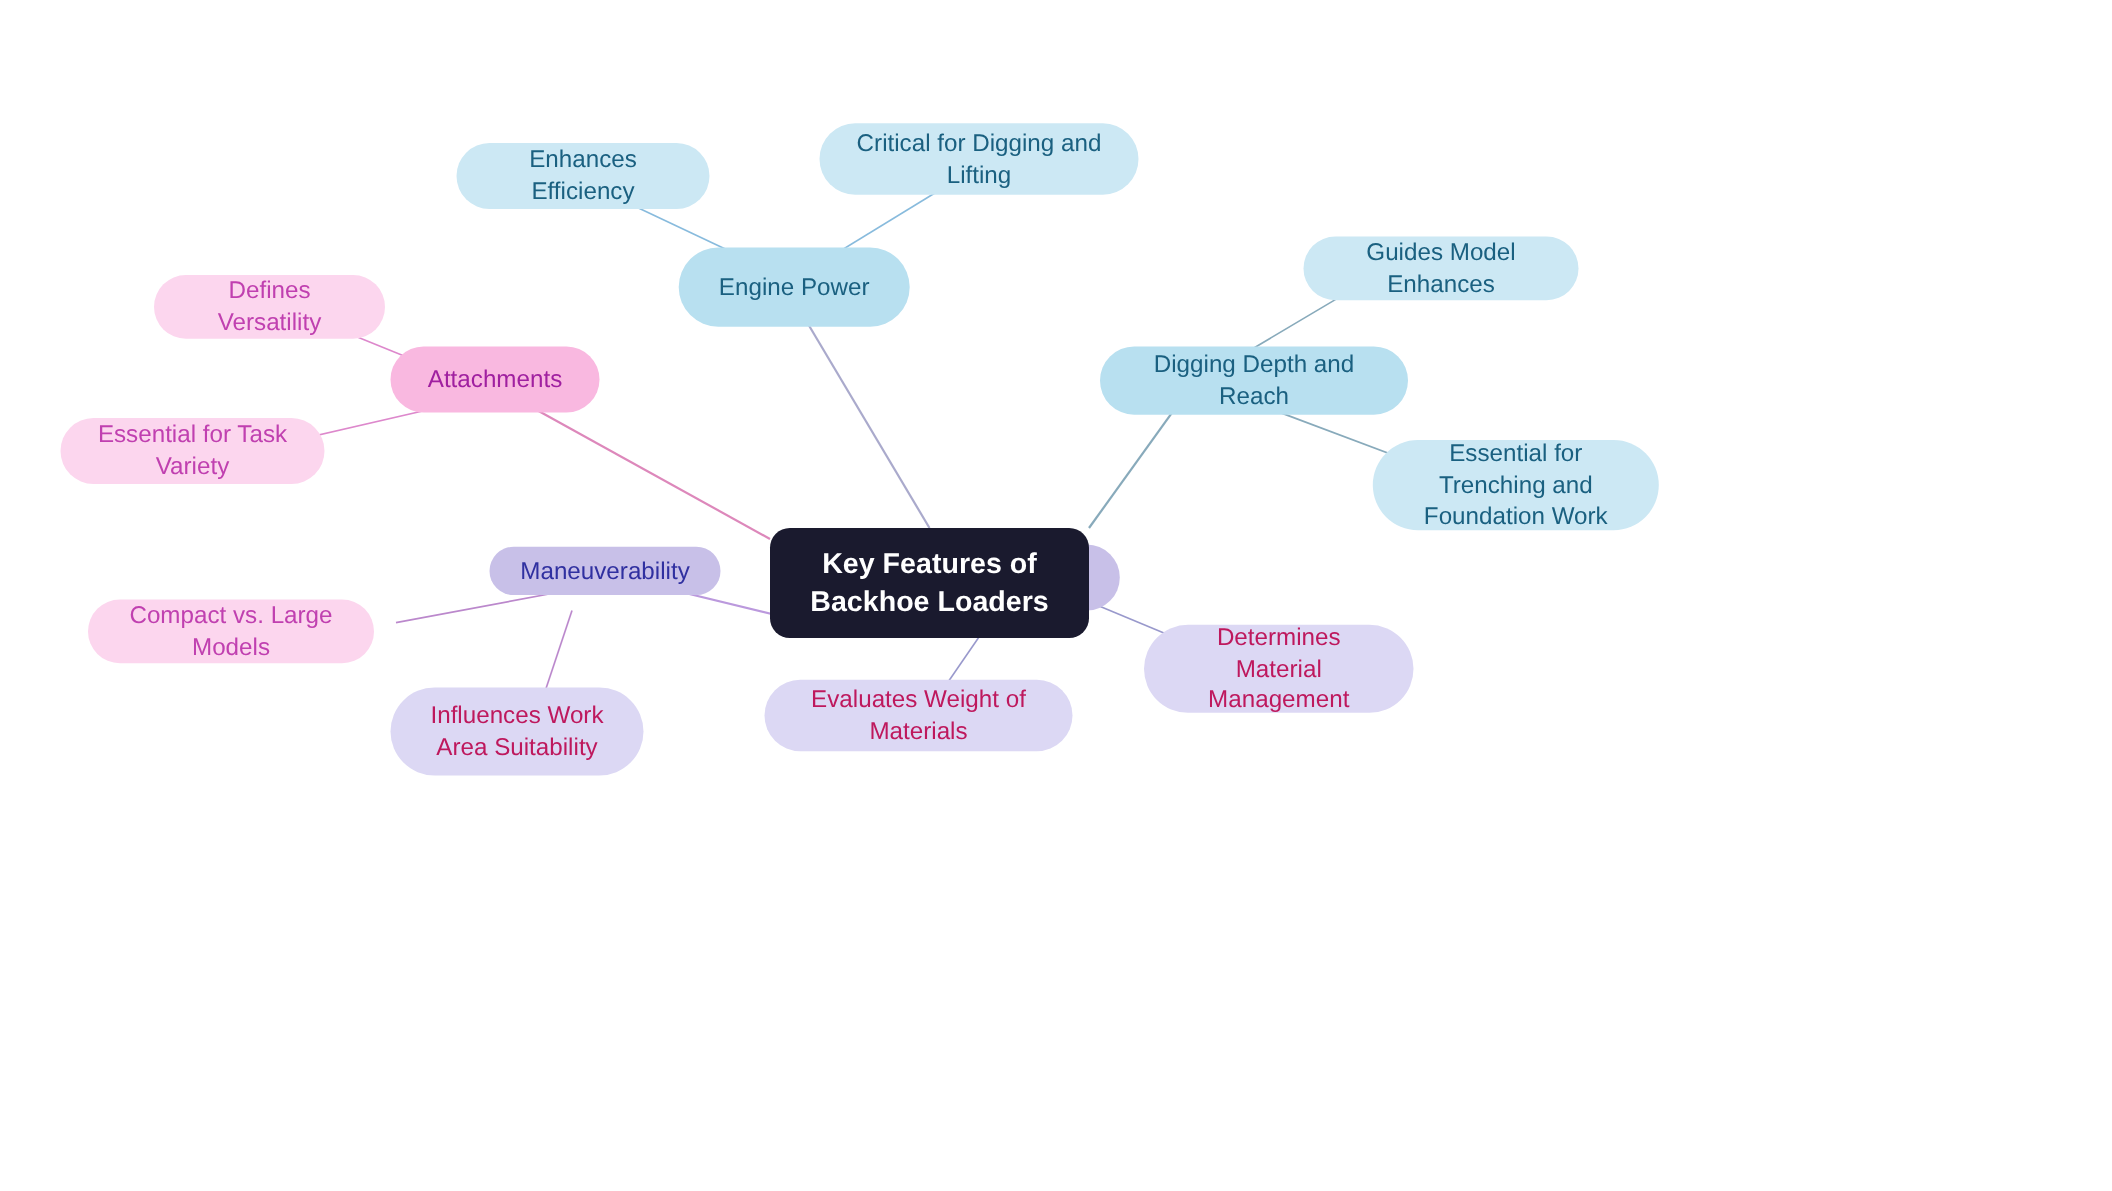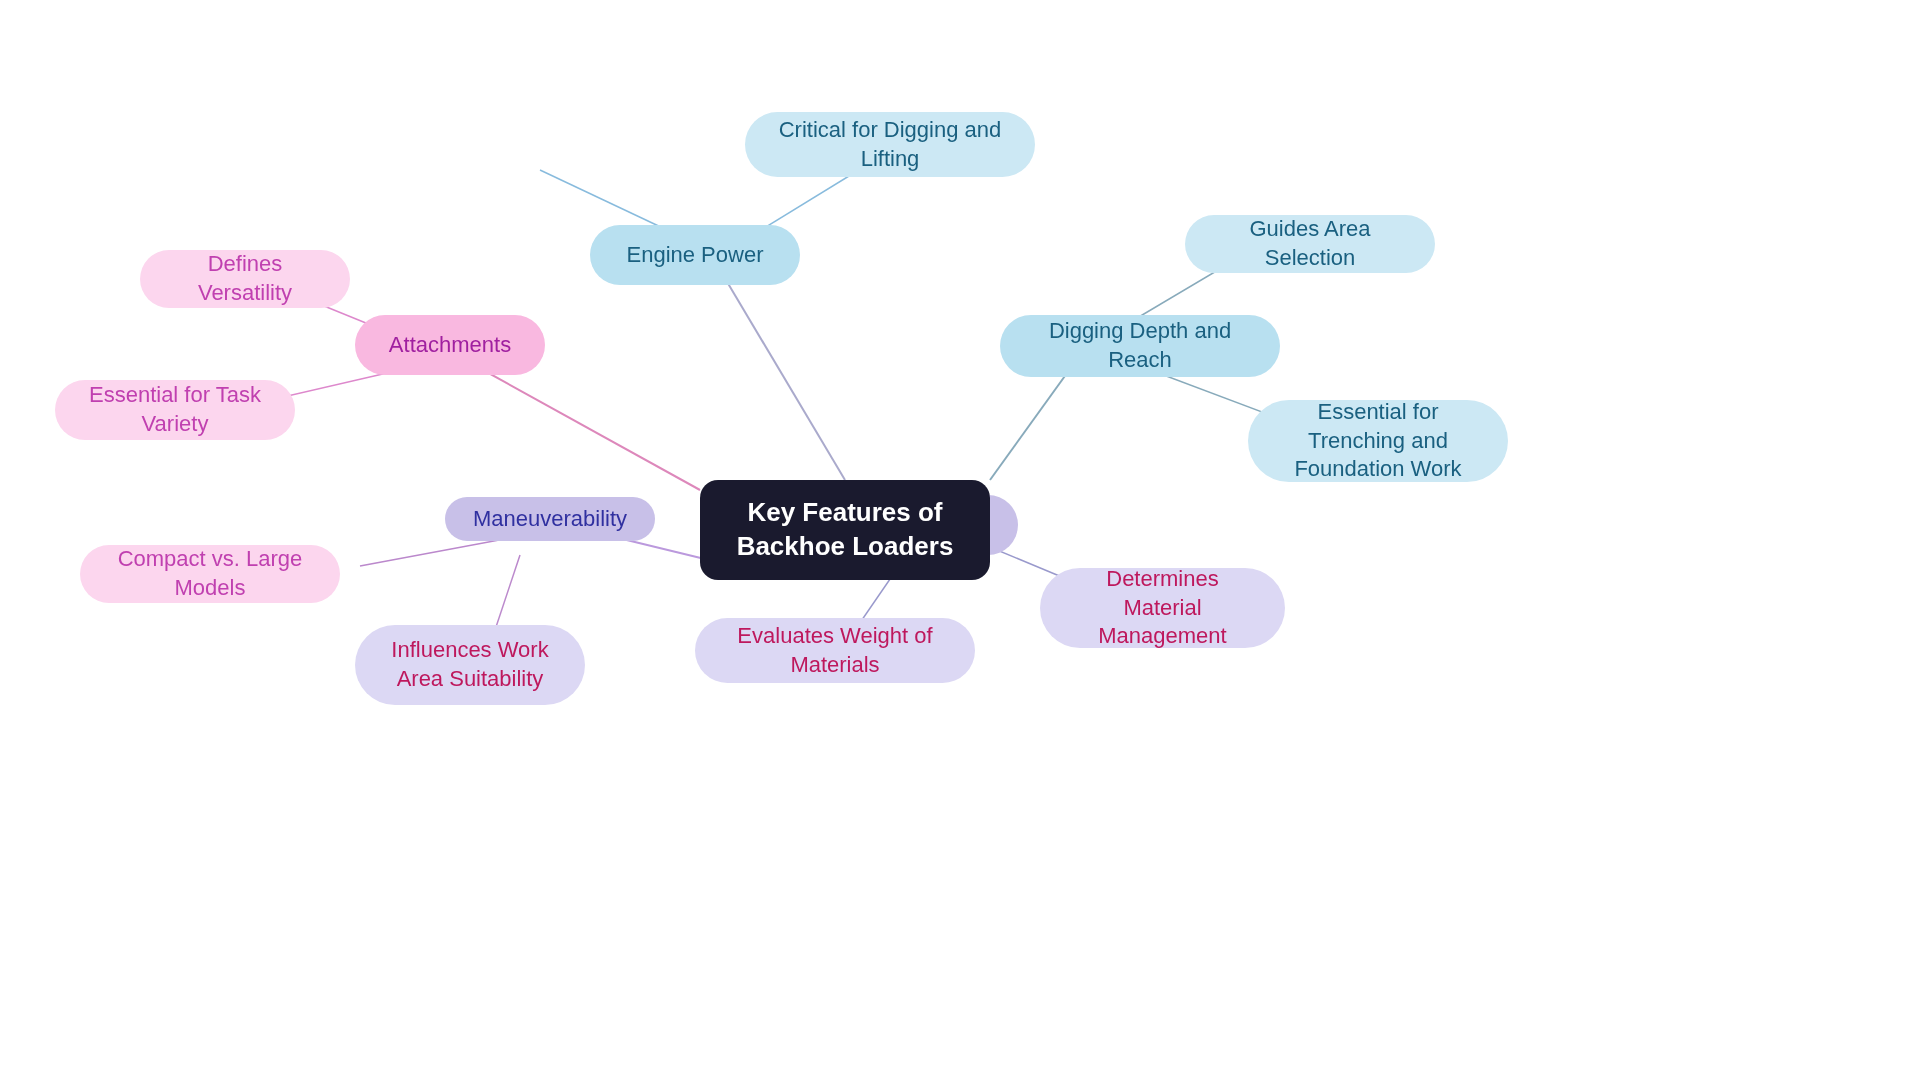--- a/index.html
+++ b/index.html
@@ -111,34 +111,35 @@
 
     <line x1="945" y1="545" x2="940" y2="520" stroke="#9999cc" stroke-width="2"></line>
 
     <line x1="910" y1="550" x2="855" y2="630" stroke="#9999cc" stroke-width="1.5"></line>
 
     <line x1="985" y1="545" x2="1105" y2="595" stroke="#9999cc" stroke-width="1.5"></line>
   </svg>
 
   <div class="node node-center" style="left:700px; top:480px; width:290px; min-height:100px; z-index:10;">Key Features of Backhoe Loaders</div>
 
-  <div class="node node-blue" style="left:590px; top:225px; width:210px; height:60px;">Engine Power</div>
+  <div class="node node-blue" style="left:617px; top:225px; width:210px; height:72px;">Engine Power</div>
 
+  <div class="node node-blue-light" style="left:415px; top:130px; width:230px; height:60px;">Enhances Efficiency</div>
 
   <div class="node node-blue-light" style="left:745px; top:112px; width:290px; height:65px;">Critical for Digging and Lifting</div>
 
   <div class="node node-pink" style="left:355px; top:315px; width:190px; height:60px;">Attachments</div>
 
   <div class="node node-pink-light" style="left:140px; top:250px; width:210px; height:58px;">Defines Versatility</div>
 
   <div class="node node-pink-light" style="left:55px; top:380px; width:240px; height:60px;">Essential for Task Variety</div>
 
   <div class="node node-blue" style="left:1000px; top:315px; width:280px; height:62px;">Digging Depth and Reach</div>
 
-  <div class="node node-blue-light" style="left:1185px; top:215px; width:250px; height:58px;">Guides Area Selection</div>
+  <div class="node node-blue-light" style="left:1185px; top:215px; width:250px; height:58px;">Guides Model Enhances</div>
 
   <div class="node node-blue-light" style="left:1248px; top:400px; width:260px; height:82px;">Essential for Trenching and Foundation Work</div>
 
   <div class="node node-purple" style="left:445px; top:497px; width:210px; height:44px;">Maneuverability</div>
 
   <div class="node node-pink-light" style="left:80px; top:545px; width:260px; height:58px;">Compact vs. Large Models</div>
 
   <div class="node node-purple-light" style="left:355px; top:625px; width:230px; height:80px;">Influences Work Area Suitability</div>
 
   <div class="node node-purple" style="left:848px; top:495px; width:170px; height:60px;">Capacity</div>

